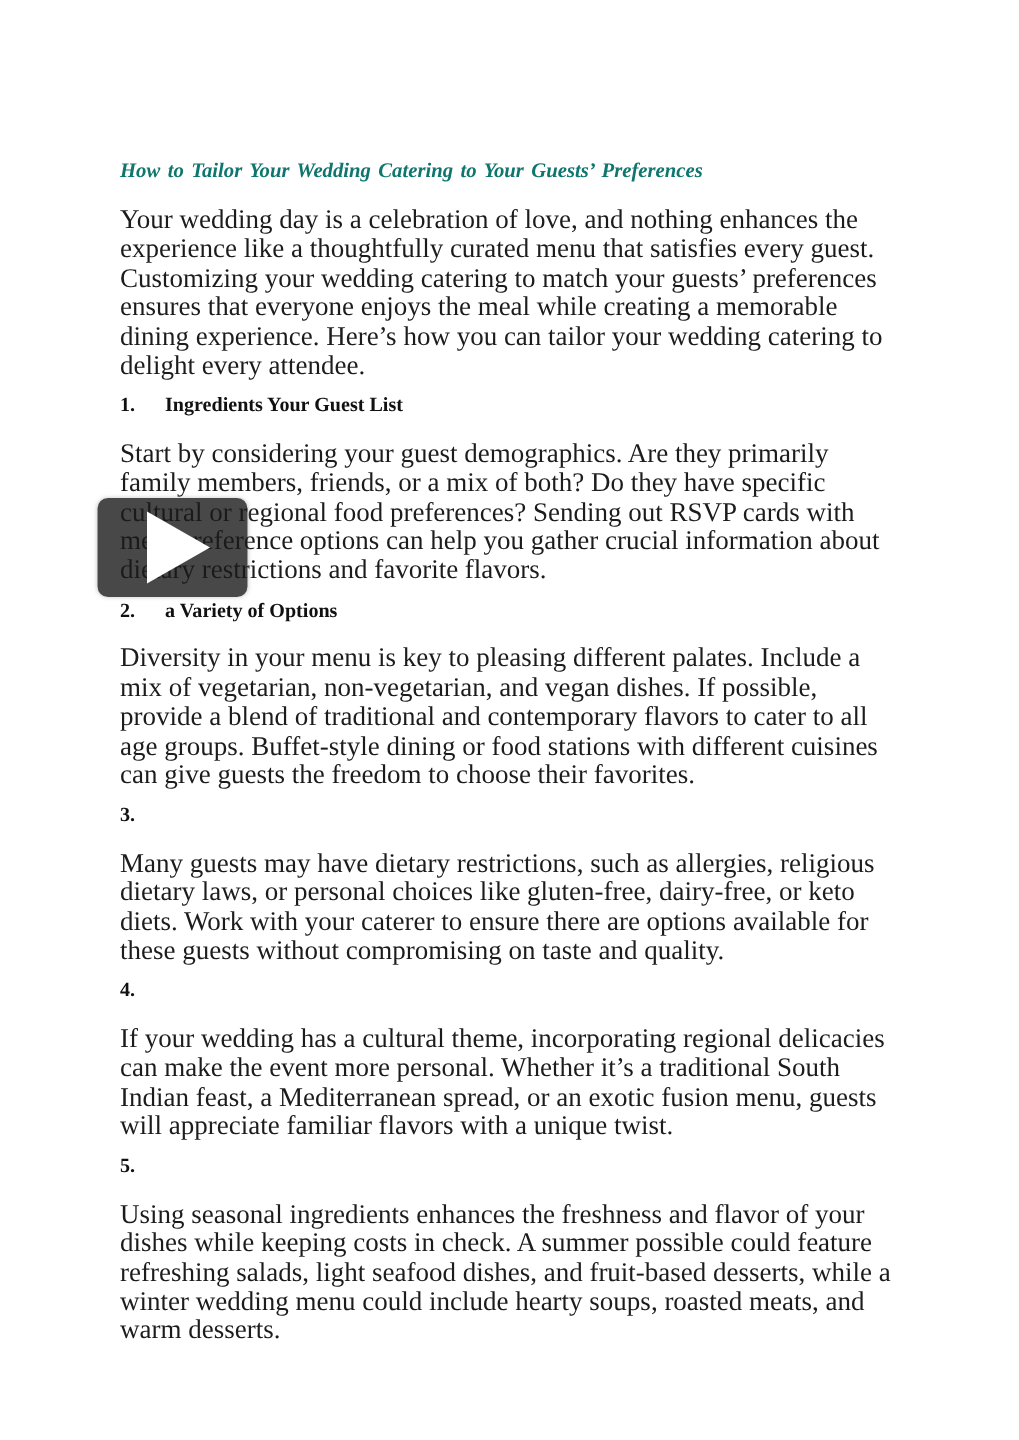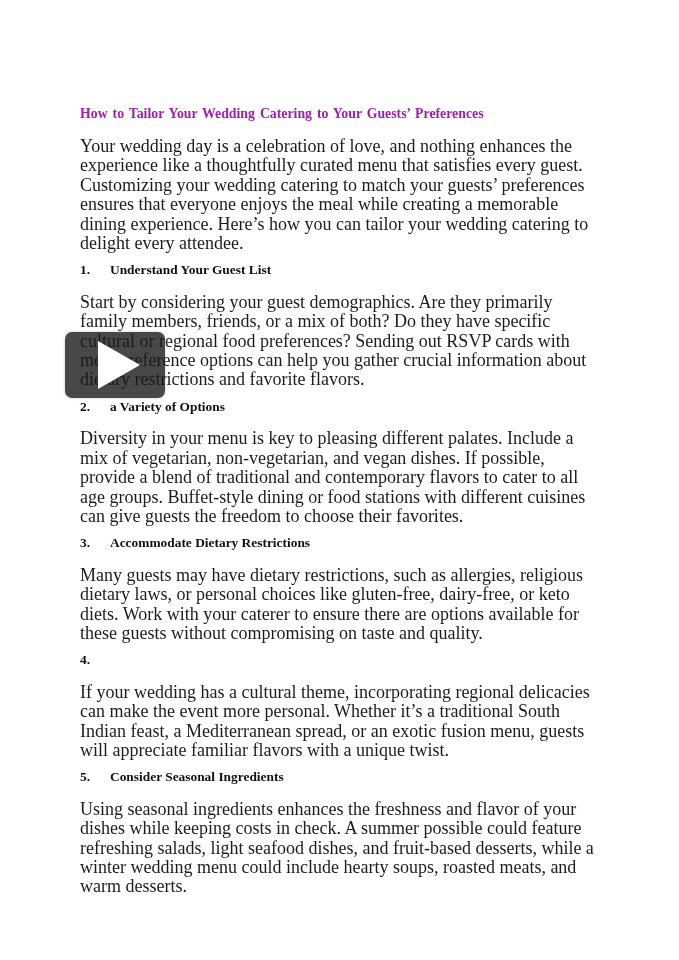--- a/index.html
+++ b/index.html
@@ -14,21 +14,22 @@
   .doc{
     position:absolute;
     left:80px;top:104px;
     width:523px;
   }
   .title{
     font-size:13.8px;
     font-weight:bold;
     line-height:20px;
     word-spacing:1.5px;
-    color:#a21caf;
+    color:#0f766e;
+    font-style:italic;
   }
   .para{
     font-size:18px;
     line-height:19.4px;
     margin:13px 0 0 0;
     text-align:left;
   }
   .heading{
     font-size:13.4px;
     font-weight:bold;
@@ -67,52 +68,50 @@
 </head>
 <body>
 
 <div class="doc">
   <div class="title">How to Tailor Your Wedding Catering to Your Guests’ Preferences</div>
   <div class="para">Your wedding day is a celebration of love, and nothing enhances the experience like a thoughtfully curated menu that satisfies every guest. Customizing your wedding catering to match your guests’ preferences ensures that everyone enjoys the meal while creating a memorable dining experience. Here’s how you can tailor your wedding catering to delight every attendee.</div>
   <div id="sections">
   <div>
     <div class="heading">
       <span class="h-num">1.</span>
-          <span class="h-text">Understand Your Guest List</span>
+          <span class="h-text">Ingredients Your Guest List</span>
     </div>
     <div class="para">Start by considering your guest demographics. Are they primarily family members, friends, or a mix of both? Do they have specific cultural or regional food preferences? Sending out RSVP cards with meal preference options can help you gather crucial information about dietary restrictions and favorite flavors.</div>
   </div>
 
   <div>
     <div class="heading">
       <span class="h-num">2.</span>
           <span class="h-text indented">a Variety of Options</span>
     </div>
     <div class="para">Diversity in your menu is key to pleasing different palates. Include a mix of vegetarian, non-vegetarian, and vegan dishes. If possible, provide a blend of traditional and contemporary flavors to cater to all age groups. Buffet-style dining or food stations with different cuisines can give guests the freedom to choose their favorites.</div>
   </div>
 
   <div>
     <div class="heading">
       <span class="h-num">3.</span>
-          <span class="h-text">Accommodate Dietary Restrictions</span>
     </div>
     <div class="para">Many guests may have dietary restrictions, such as allergies, religious dietary laws, or personal choices like gluten-free, dairy-free, or keto diets. Work with your caterer to ensure there are options available for these guests without compromising on taste and quality.</div>
   </div>
 
   <div>
     <div class="heading">
       <span class="h-num">4.</span>
     </div>
     <div class="para">If your wedding has a cultural theme, incorporating regional delicacies can make the event more personal. Whether it’s a traditional South Indian feast, a Mediterranean spread, or an exotic fusion menu, guests will appreciate familiar flavors with a unique twist.</div>
   </div>
 
   <div>
     <div class="heading">
       <span class="h-num">5.</span>
-          <span class="h-text">Consider Seasonal Ingredients</span>
     </div>
     <div class="para">Using seasonal ingredients enhances the freshness and flavor of your dishes while keeping costs in check. A summer possible could feature refreshing salads, light seafood dishes, and fruit-based desserts, while a winter wedding menu could include hearty soups, roasted meats, and warm desserts.</div>
   </div>
 </div>
 </div>
 
 <div class="play-overlay">
   <span class="play-triangle"></span>
 </div>
 

